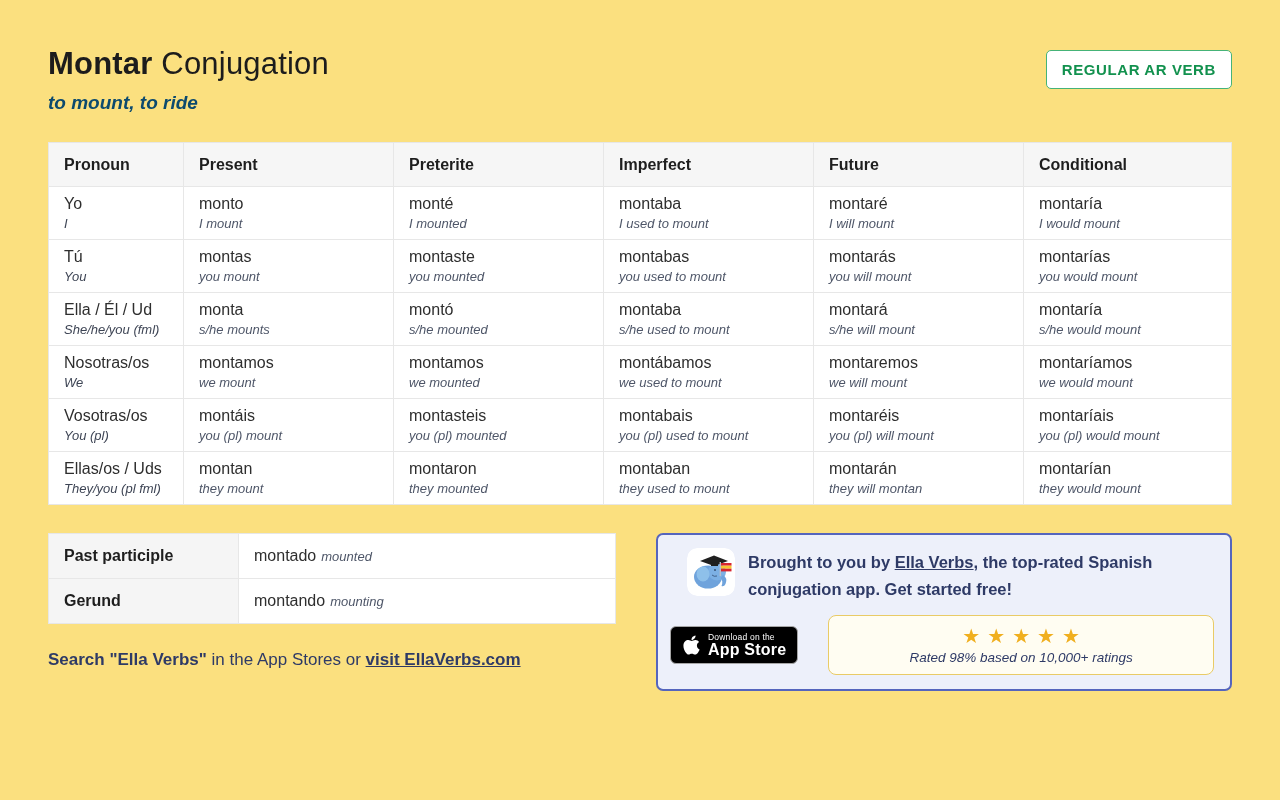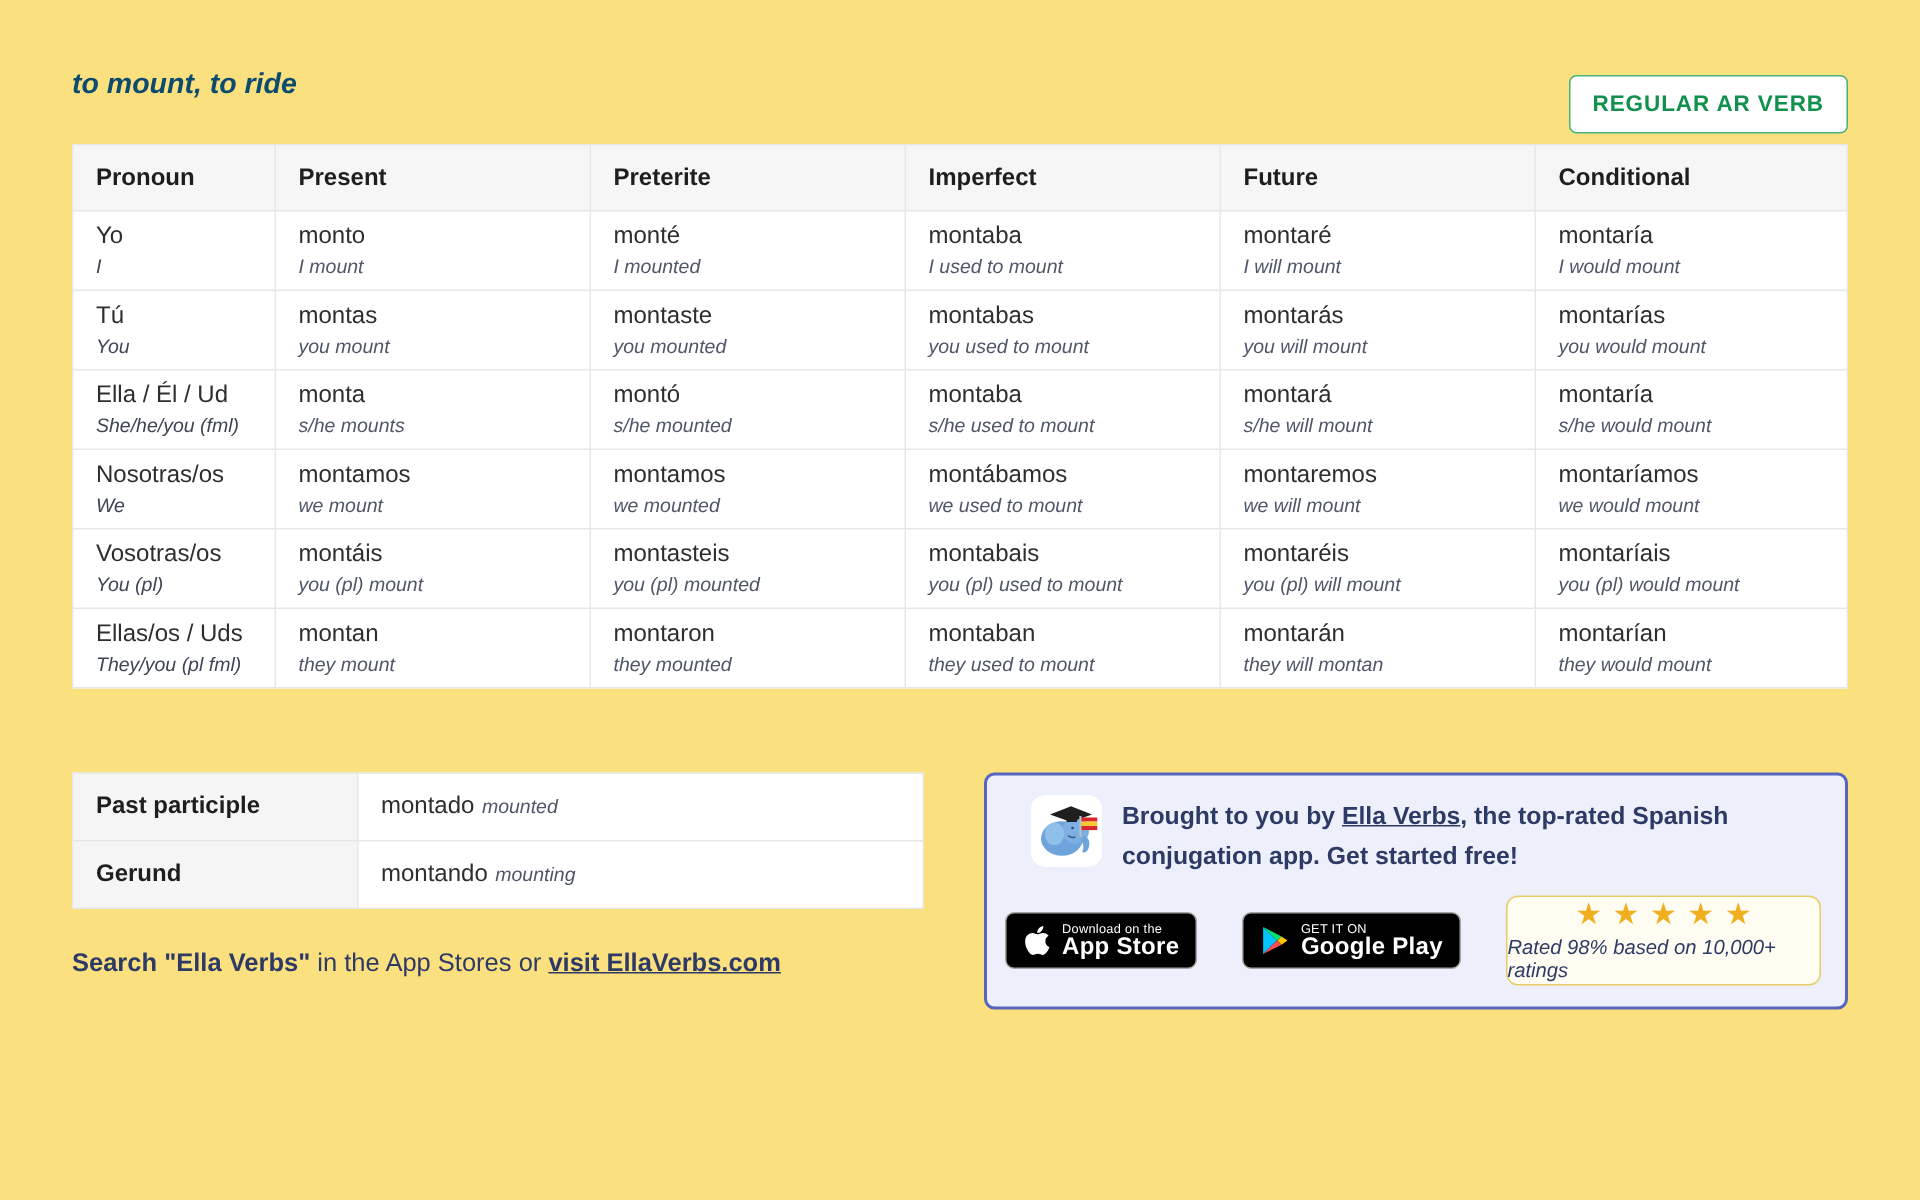--- a/index.html
+++ b/index.html
@@ -43,21 +43,21 @@
     vertical-align: middle;
   }
   .conj-table th { height: 44px; background: #f6f6f6; font-size: 16px; font-weight: 700; color: #1e1e1e; }
   .conj-table td { height: 52px; }
   .verb { font-size: 16px; color: #2e2e2e; margin-bottom: 3px; }
   .trans { font-size: 13px; font-style: italic; color: #4e5668; }
   .pronoun { font-size: 16px; color: #2e2e2e; margin-bottom: 3px; }
   .pronoun-note { font-size: 13px; font-style: italic; color: #3d4454; }
 
   
-  .bottom-row { display: flex; margin-top: 56px; align-items: flex-start; }
+  .bottom-row { display: flex; margin-top: 28px; align-items: flex-start; }
   .bottom-left { width: 568px; }
   .bottom-right { width: 576px; margin-left: 40px; }
 
   .extras-table { width: 568px; border-collapse: collapse; background: #ffffff; table-layout: fixed; }
   .extras-table td { border: 1px solid #e7e7e7; height: 45px; padding: 8px 15px; vertical-align: middle; }
   .extras-table .label-cell { width: 190px; background: #f5f5f5; font-weight: 700; font-size: 16px; color: #1e1e1e; }
   .extras-table .value-cell .verb-inline { font-size: 16px; color: #2e2e2e; }
   .extras-table .value-cell .trans-inline { font-size: 13px; font-style: italic; color: #4e5668; margin-left: 5px; }
 
   .search-line { margin-top: 26px; font-size: 17px; color: #2e3a66; }
@@ -96,20 +96,21 @@
   }
   .stars { color: #F0AF1F; font-size: 20px; letter-spacing: 7px; line-height: 1; text-indent: 7px; }
   .rating-text { margin-top: 4px; font-size: 13.5px; font-style: italic; color: #2e3a66; }
 </style>
 </head>
 <body>
 
 <div class="page">
 
   <div class="header">
+    <div class="title"><span class="verb-name">Montar</span><span> Conjugation</span></div>
     <div class="subtitle">to mount, to ride</div>
     <button class="verb-type-badge">REGULAR AR VERB</button>
   </div>
 
   <table class="conj-table">
     <colgroup>
       <col style="width:135px">
         <col style="width:210px">
         <col style="width:210px">
       <col style="width:210px">
@@ -340,32 +341,20 @@
           <div class="store-badge">
             <svg width="19" height="22" viewBox="0 0 384 512">
               <path fill="#ffffff" d="M318.7 268.7c-.2-36.7 16.4-64.4 50-84.8-18.8-26.9-47.2-41.7-84.7-44.6-35.5-2.8-74.3 20.7-88.5 20.7-15 0-49.4-19.7-76.4-19.7C63.3 141.2 4 184.8 4 273.5q0 39.3 14.4 81.2c12.8 36.7 59 126.7 107.2 125.2 25.2-.6 43-17.9 75.8-17.9 31.8 0 48.3 17.9 76.4 17.9 48.6-.7 90.4-82.5 102.6-119.3-65.2-30.7-61.7-90-61.7-91.9zm-56.6-164.2c27.3-32.4 24.8-61.9 24-72.5-24.1 1.4-52 16.4-67.9 34.9-17.5 19.8-27.8 44.3-25.6 71.9 26.1 2 49.9-11.4 69.5-34.3z"></path>
             </svg>
             <span class="badge-text">
               <span class="badge-small">Download on the</span>
               <span class="badge-big">App Store</span>
             </span>
           </div>
 
-          <div class="store-badge">
-            <svg width="20" height="22" viewBox="0 0 24 24">
-              <path d="M2.5 1.2 L2.5 22.8 L13.6 12 Z" fill="#00c3ff"></path>
-              <path d="M2.5 1.2 L17.2 8.7 L13.6 12 Z" fill="#00e573"></path>
-              <path d="M17.2 8.7 L22 12 L17.2 15.4 L13.9 12 Z" fill="#ffc600"></path>
-              <path d="M2.5 22.8 L17.2 15.4 L13.6 12 Z" fill="#ff4b55"></path>
-            </svg>
-            <span class="badge-text">
-              <span class="badge-small">GET IT ON</span>
-              <span class="badge-big">Google Play</span>
-            </span>
-          </div>
 
           <div class="rating-box">
             <div class="stars">★★★★★</div>
             <div class="rating-text">Rated 98% based on 10,000+ ratings</div>
           </div>
 
         </div>
       </div>
     </div>
 

